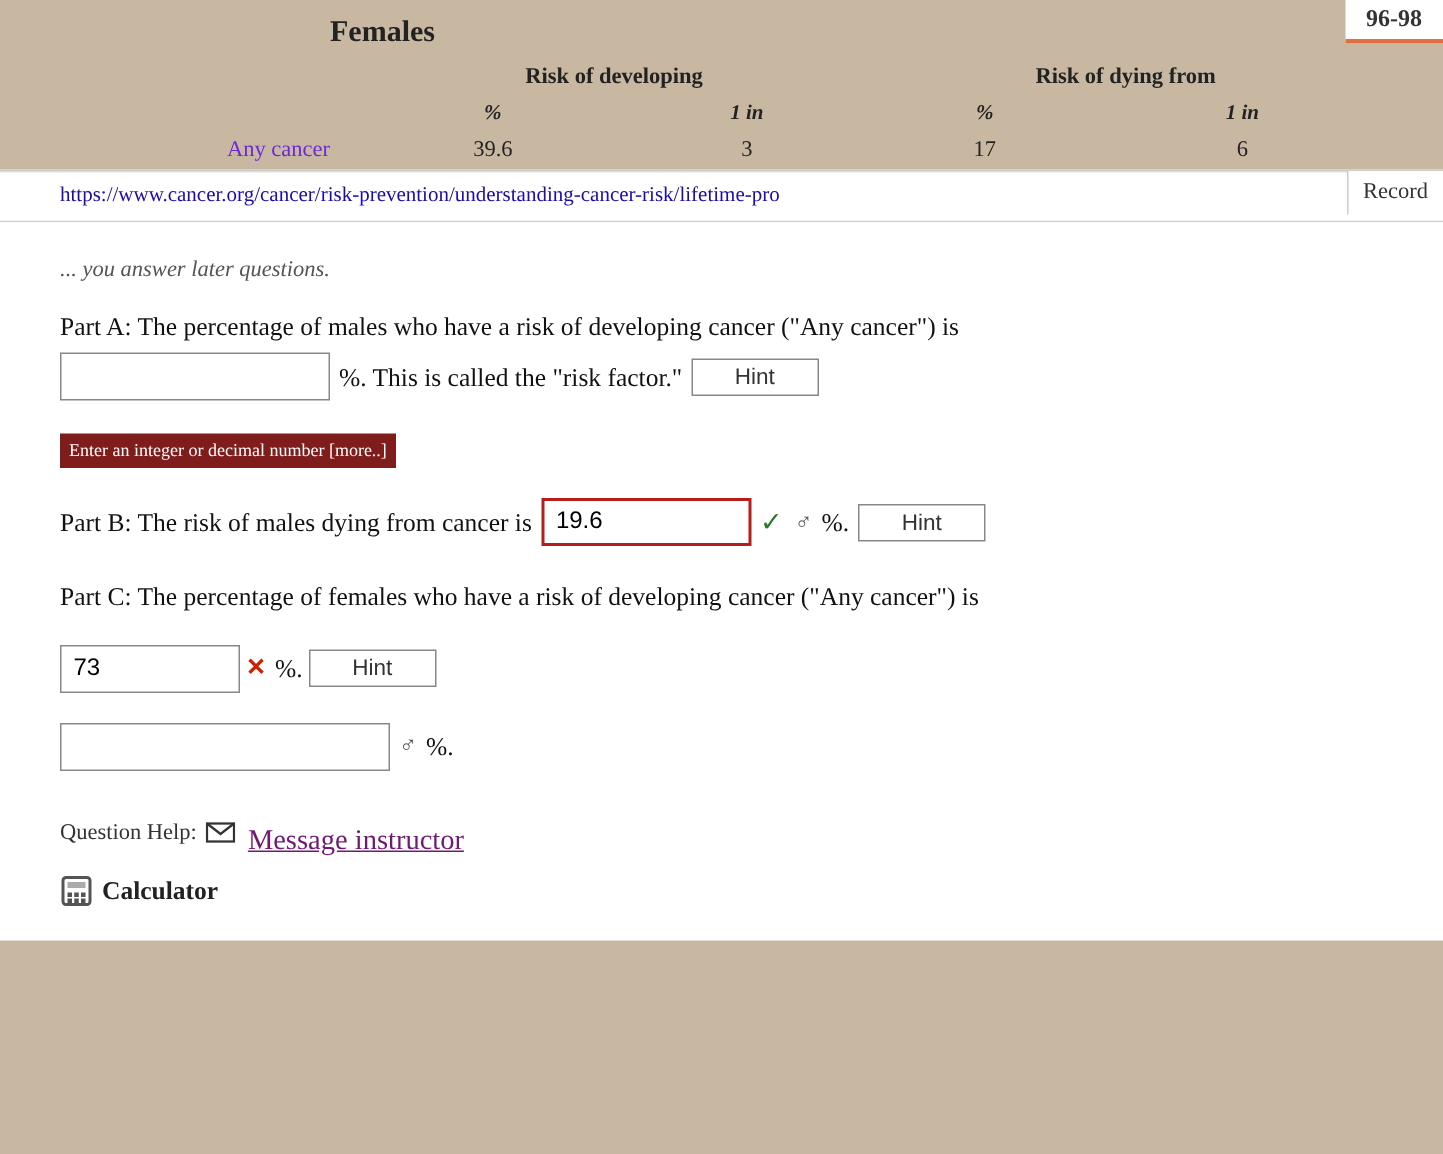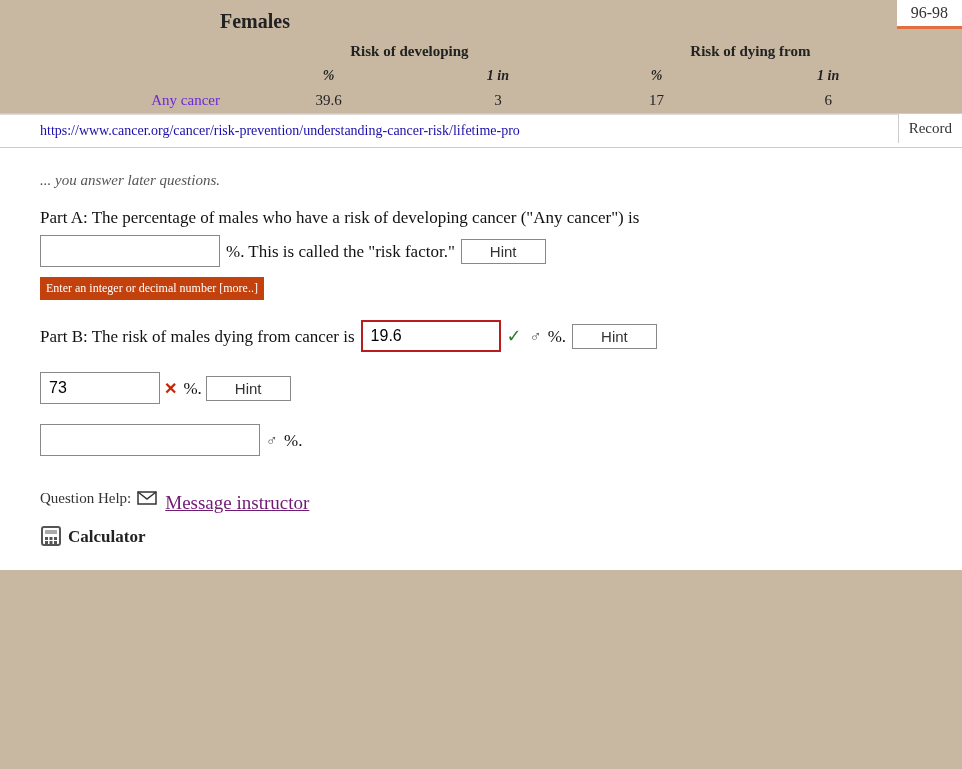--- a/index.html
+++ b/index.html
@@ -27,21 +27,21 @@
     }
 
     .score-badge {
       position: absolute;
       top: 0;
       right: 0;
       background: white;
       border-bottom: 3px solid #e07040;
       padding: 4px 14px;
       font-size: 16px;
-      font-weight: normal;
+      font-weight: bold;
       color: #333;
     }
 
     .table-container {
       background: #c8b8a2;
       padding: 0 40px;
     }
 
     table.cancer-table {
       width: 100%;
@@ -148,23 +148,23 @@
       background: white;
       padding: 3px 28px;
       font-size: 15px;
       cursor: pointer;
       color: #333;
     }
 
     .input-note {
       font-size: 12px;
       color: white;
-      background: #c2410c;
+      background: #7f1d1d;
       padding: 2px 6px;
-      margin-top: 4px;
+      margin-top: 16px;
       display: inline-block;
     }
 
     .check-icon {
       color: #2a7a2a;
       font-size: 18px;
       margin-right: 2px;
     }
 
     .x-icon {
@@ -277,20 +277,23 @@
       <span>Part B: The risk of males dying from cancer is</span>
       <input type="text" class="answer-input correct" style="width: 140px;" value="19.6">
       <span class="check-icon">✓</span>
       <span class="gender-symbol">♂</span>
       <span>%.</span>
       <button class="hint-btn">Hint</button>
     </div>
   </div>
 
   <div class="part-block">
+    <div>
+      <span>Part C: The percentage of females who have a risk of developing cancer ("Any cancer") is</span>
+    </div>
     <div class="part-c-answer-row">
       <input type="text" class="answer-input error" style="width: 120px;" value="73">
       <span class="x-icon">✕</span>
       <span>%.</span>
       <button class="hint-btn">Hint</button>
     </div>
   </div>
 
   <div class="part-block">
     <div class="inline-row">

